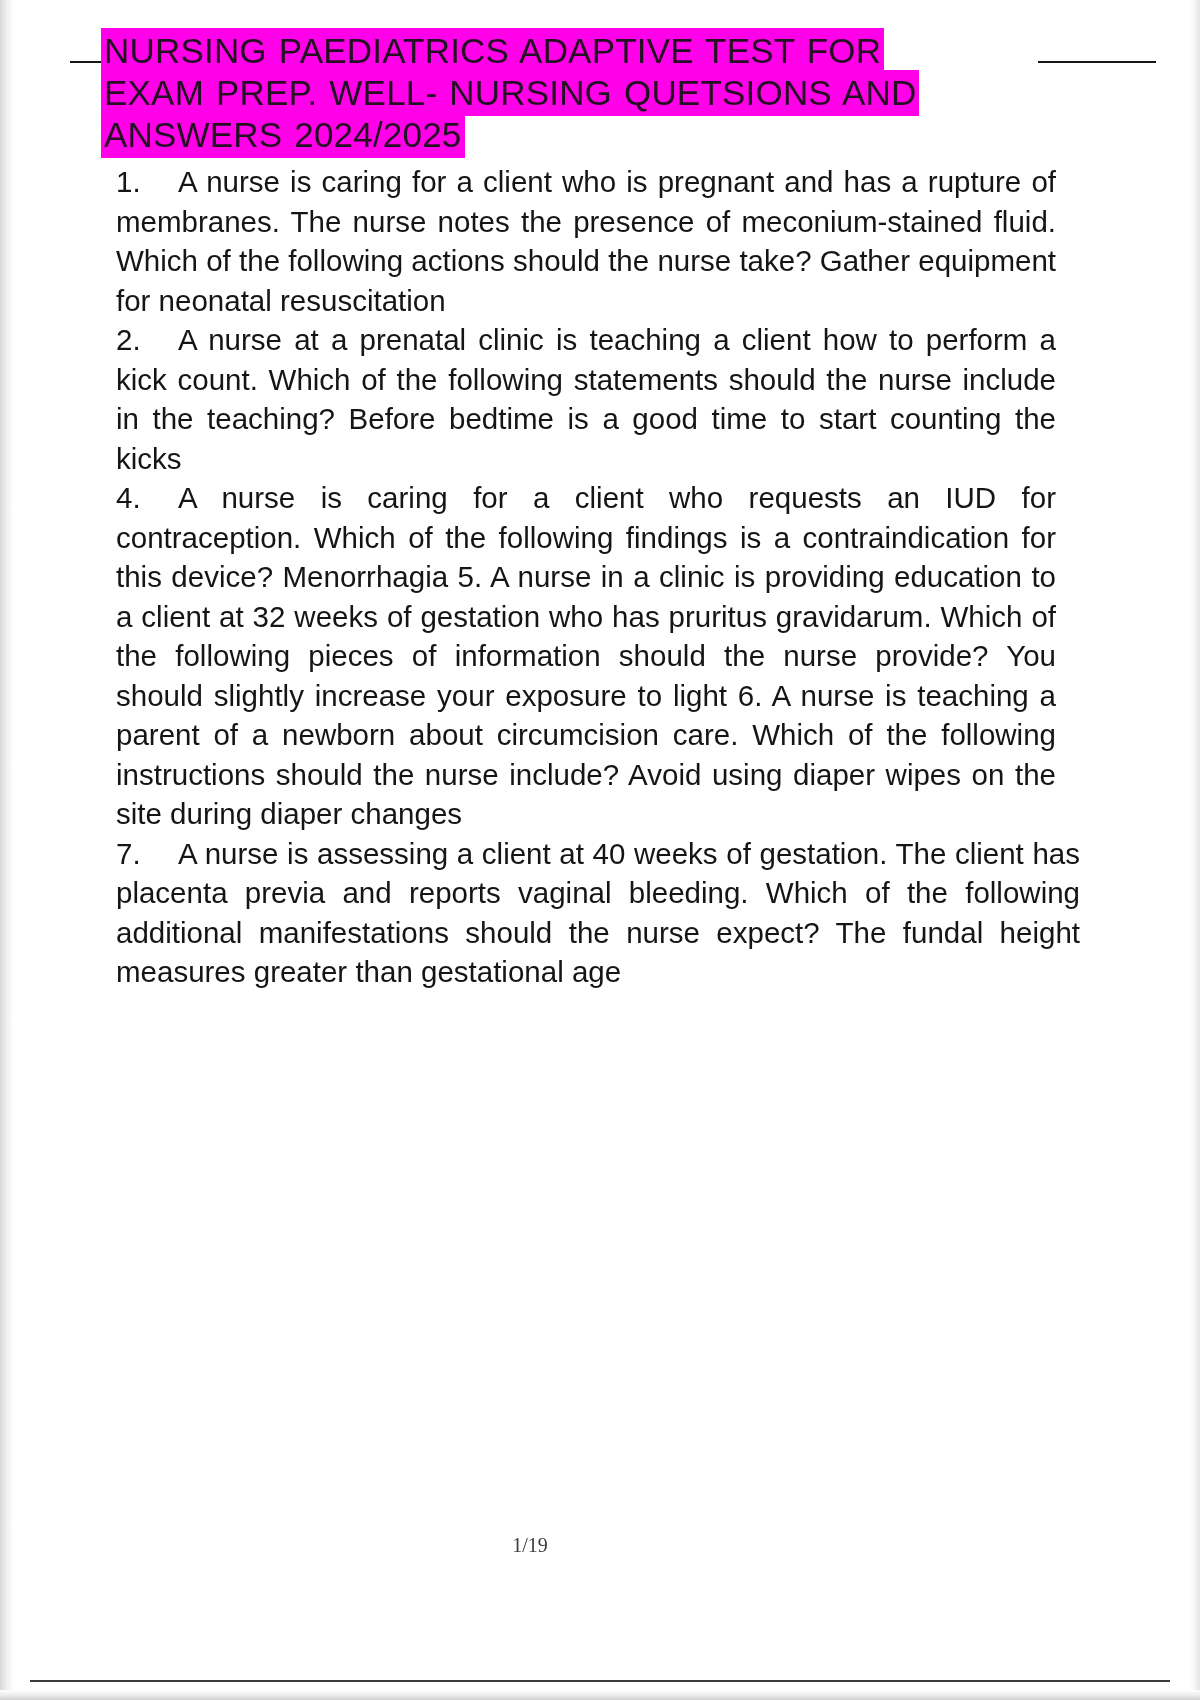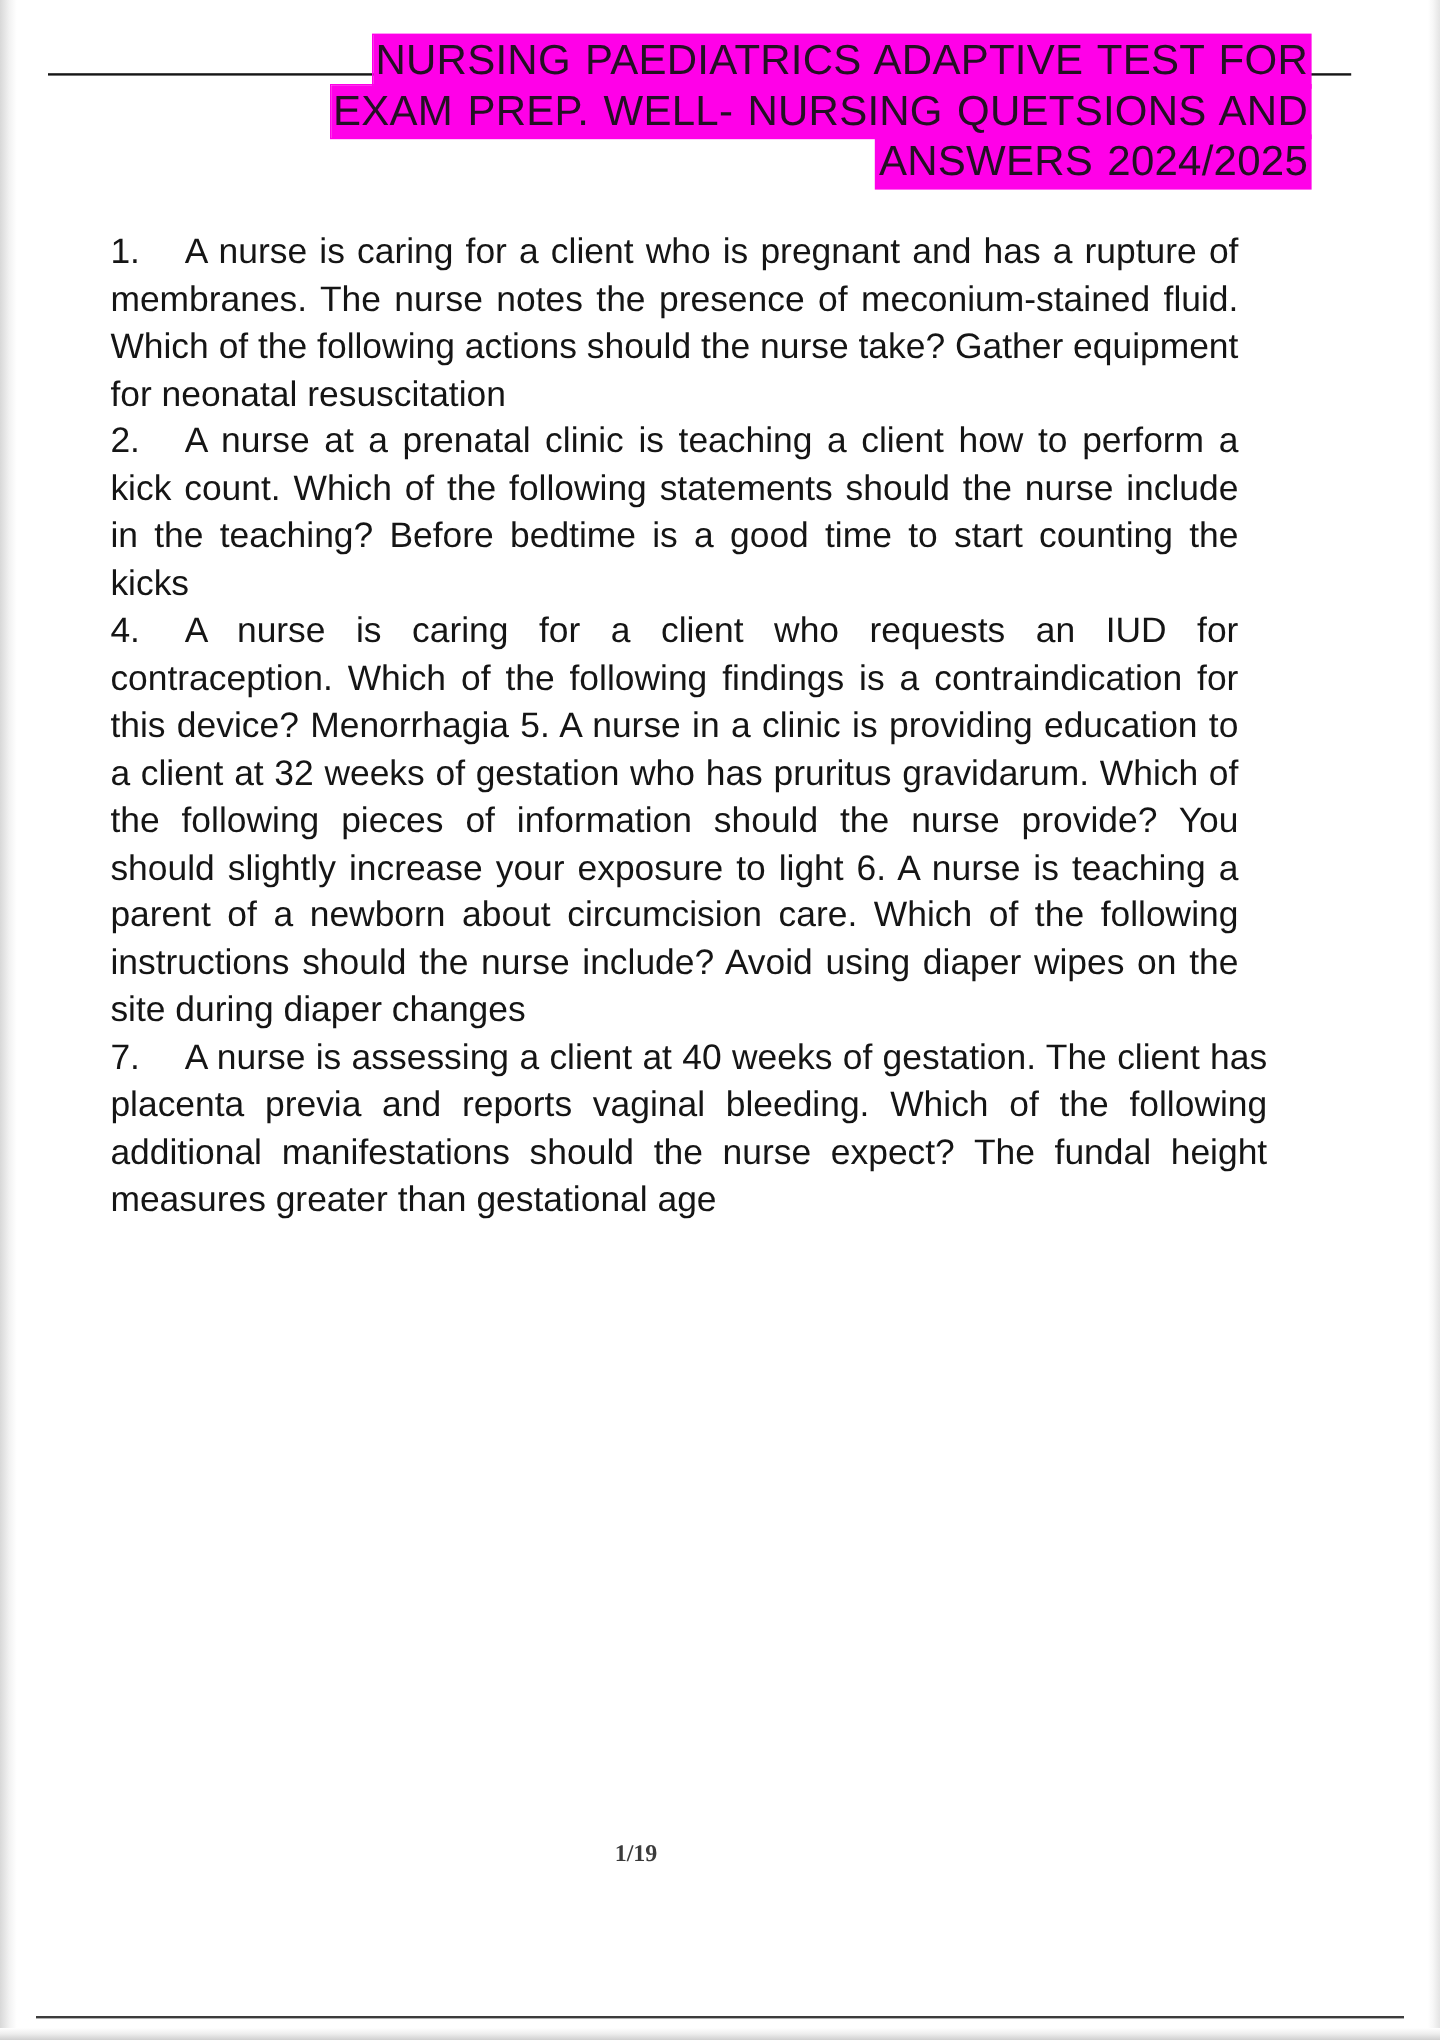--- a/index.html
+++ b/index.html
@@ -48,24 +48,24 @@
     position: absolute;
     left: 30px; bottom: 18px;
     width: 1140px; height: 2px;
     background: #1a1a1a;
     opacity: .85;
   }
 
   
   .title-block {
     position: absolute;
-    left: 72px;
+    left: 102px;
     top: 30px;
     width: 1020px;
-    text-align: right;
+    text-align: left;
   }
   .title-rule {
     position: absolute;
     top: 31px;
     height: 2px;
     background: #161616;
   }
   .title-rule.left  { left: -32px;  width: 290px; }
   .title-rule.right { right: -34px; width: 118px; }
 
@@ -84,30 +84,29 @@
     background: #ff00e8;
     box-shadow: 0 0 0 1px #ff00e8;
     padding: 2px 2px 3px 2px;
     -webkit-box-decoration-break: clone;
     box-decoration-break: clone;
   }
 
   
   .body-text {
     position: absolute;
-    left: 92px;
+    left: 116px;
     top: 162px;
     width: 940px;
     font-family: "Liberation Sans", sans-serif;
     font-size: 29.5px;
     line-height: 39.5px;
     color: #151515;
     text-align: justify;
     text-justify: inter-word;
-    margin-top: 28px;
   }
   .qitem {
     margin: 0 0 0 0;
     text-align: justify;
     text-justify: inter-word;
   }
   .qitem .qnum {
     display: inline-block;
     min-width: 62px;
   }
@@ -117,21 +116,20 @@
   
   .footer {
     position: absolute;
     left: 0;
     top: 1534px;
     width: 1060px;
     text-align: center;
     font-family: "Liberation Serif", serif;
     font-size: 20px;
     color: #3b3b3b;
-    font-weight: bold;
   }
 </style>
 </head>
 <body>
 
 <div class="page">
 
   <div class="scan-edge-left"></div>
   <div class="scan-edge-right"></div>
   <div class="scan-edge-bottom"></div>

